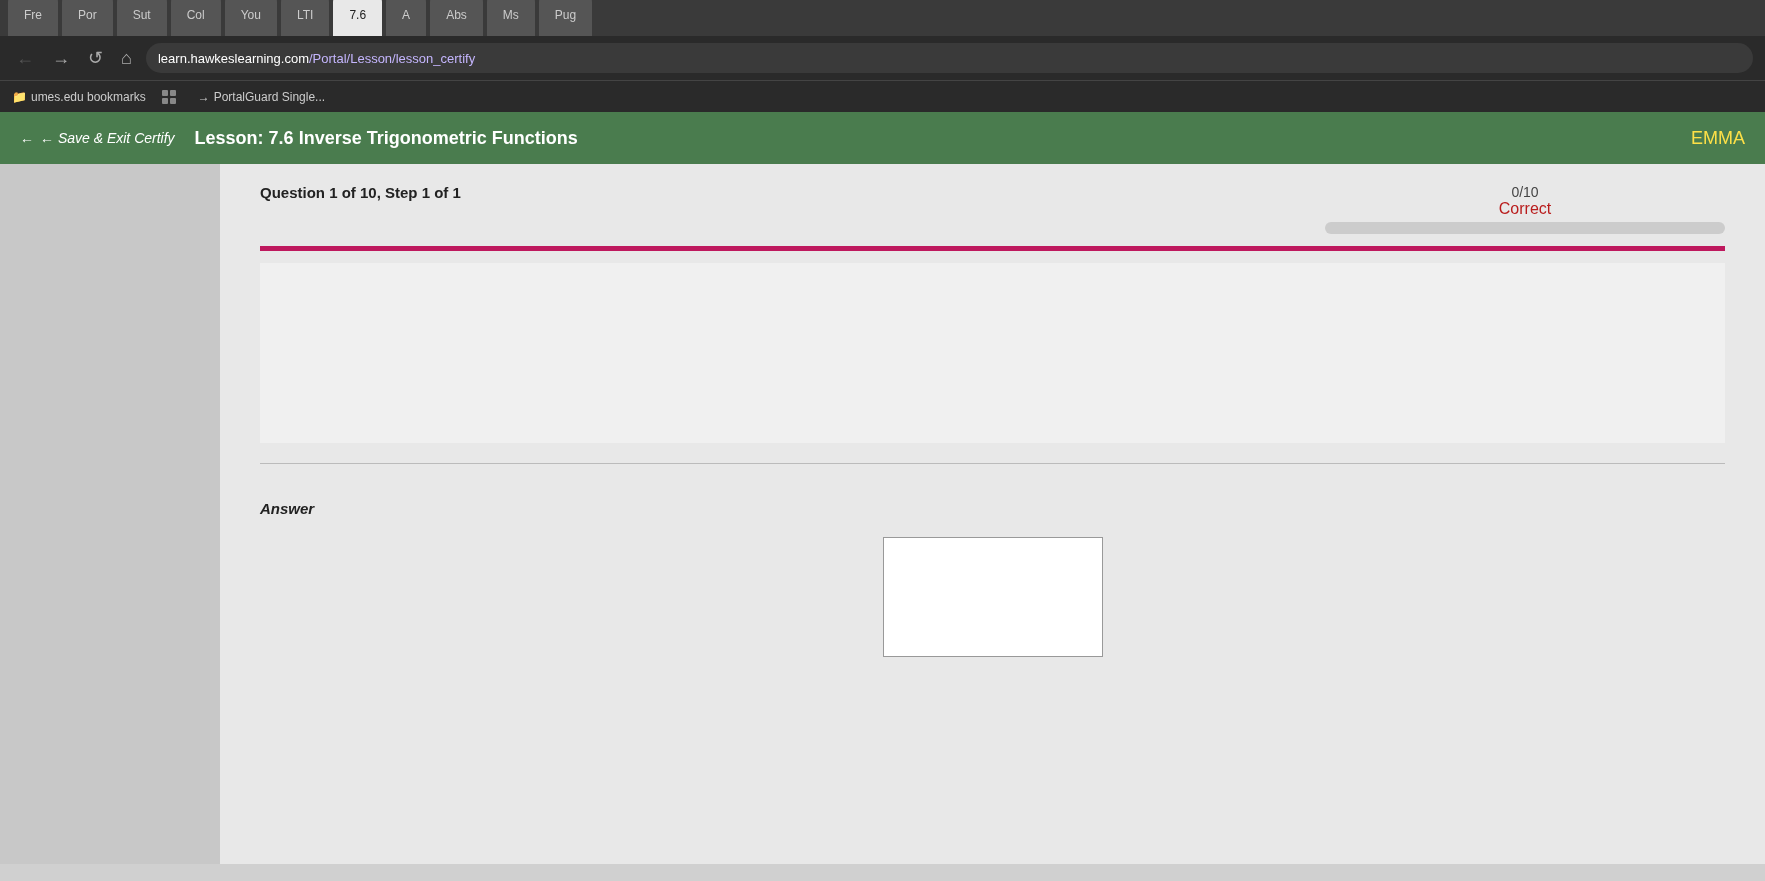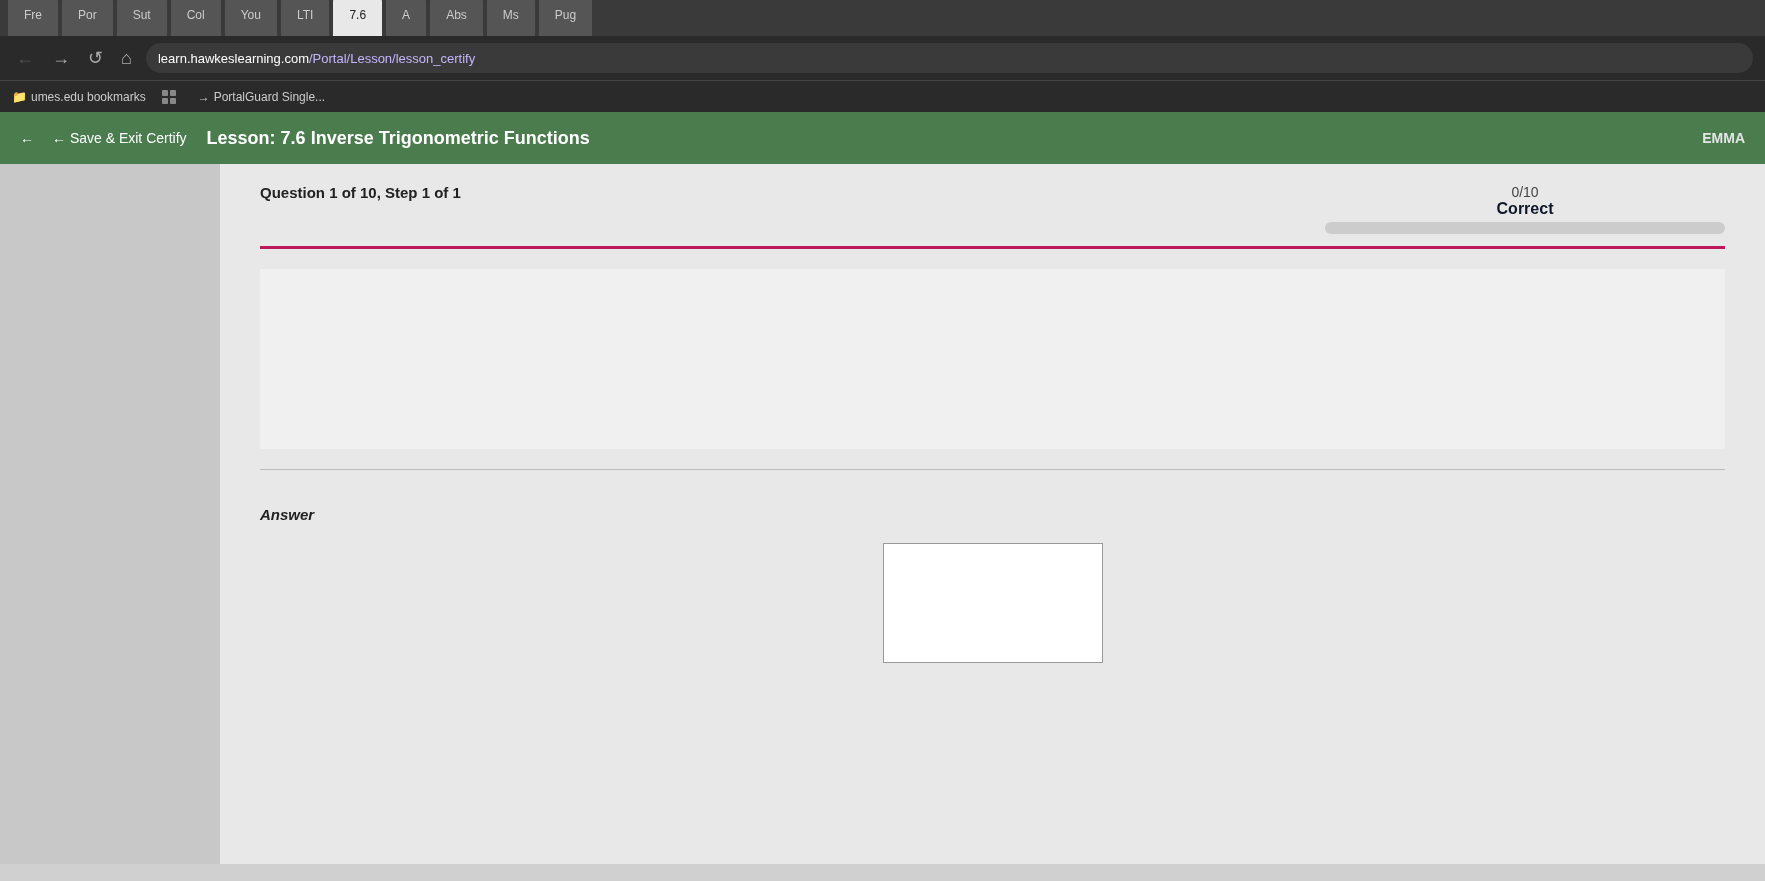--- a/index.html
+++ b/index.html
@@ -121,55 +121,55 @@
 
     .lesson-title {
       color: #fff;
       font-size: 18px;
       font-weight: bold;
       margin-left: 20px;
       text-align: right;
     }
 
     .user-name {
-      color: #e5e5e5;
-      font-size: 14px;
-      font-weight: bold;
+      color: #fde047;
+      font-size: 18px;
+      font-weight: normal;
     }
 
     
     .question-header {
       display: flex;
       justify-content: space-between;
       align-items: flex-start;
-      margin-bottom: 20px;
+      margin-bottom: 12px;
       padding-bottom: 12px;
-      border-bottom: 3px solid #be185d;
+      border-bottom: 5px solid #be185d;
     }
 
     .question-label {
       font-weight: bold;
       font-size: 15px;
       color: #222;
     }
 
     .score-section {
       text-align: center;
     }
 
     .score-fraction {
       font-size: 14px;
       color: #444;
       text-align: center;
     }
 
     .score-correct {
       font-size: 16px;
-      font-weight: bold;
-      color: #0f172a;
+      font-weight: normal;
+      color: #b91c1c;
     }
 
     .score-bar {
       width: 400px;
       height: 12px;
       background: #ccc;
       border-radius: 6px;
       margin-top: 4px;
     }
 
@@ -306,21 +306,21 @@
     </div>
   </div>
 </div>
 
 <div class="page-content">
 
   <div class="lesson-header">
     <div style="display:flex;align-items:center;">
       <button class="save-exit-btn">
         <span>←</span>
-        <span style="margin-left:12px;">← Save &amp; Exit Certify</span>
+        <span style="margin-left:0;font-style:italic;">← Save &amp; Exit Certify</span>
       </button>
       <span class="lesson-title">Lesson: 7.6 Inverse Trigonometric Functions</span>
     </div>
     <div class="user-name">EMMA</div>
   </div>
 
   <div class="page-layout">
 
     <div class="left-sidebar"></div>
 

